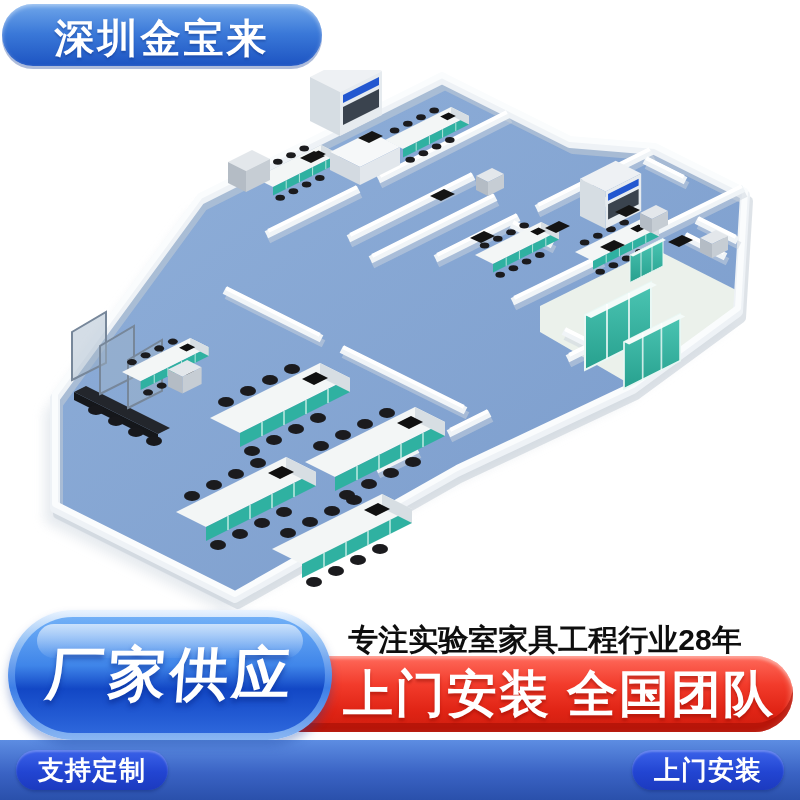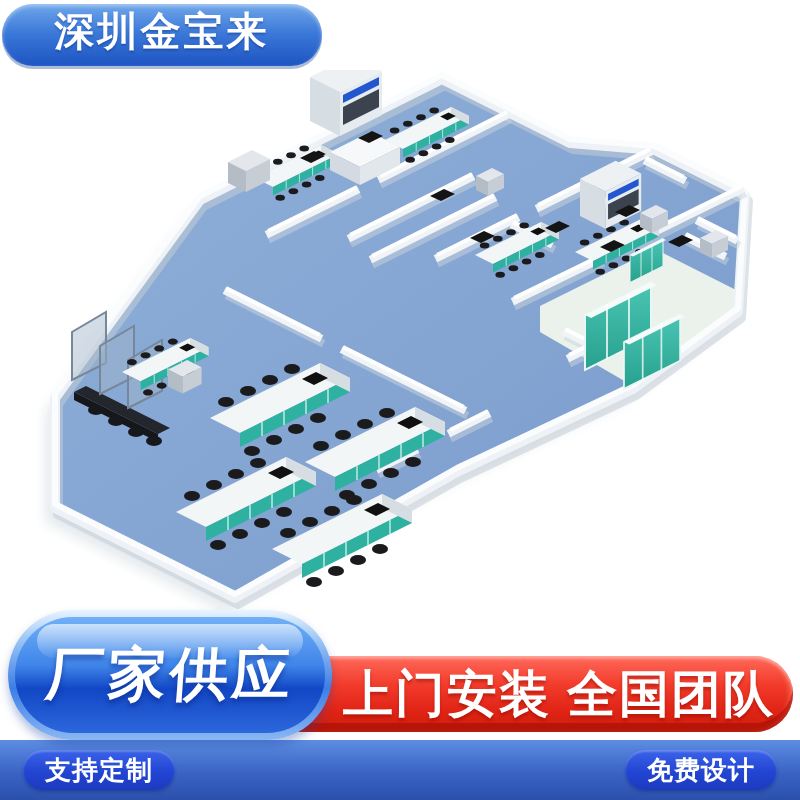--- a/index.html
+++ b/index.html
@@ -3,21 +3,21 @@
 <meta charset="utf-8">
 <style>
   html,body{margin:0;padding:0;background:#fff;}
   #stage{position:relative;width:800px;height:800px;background:#ffffff;overflow:hidden;
          font-family:"Liberation Sans","DejaVu Sans",sans-serif;}
 
   
   .brand-banner{position:absolute;left:2px;top:4px;width:320px;height:62px;border-radius:32px;
      background:linear-gradient(180deg,#6fa6ea 0%,#3a78d8 48%,#1d54c2 100%);
      box-shadow:0 3px 0 rgba(20,60,150,.35), inset 0 2px 4px rgba(255,255,255,.45);
-     display:flex;align-items:flex-start;justify-content:center;}
+     display:flex;align-items:flex-end;justify-content:center;}
   .brand-banner span{color:#fff;font-size:40px;font-weight:bold;letter-spacing:3px;
      text-shadow:0 2px 2px rgba(10,40,120,.35);}
 
   
   #render{position:absolute;left:0;top:70px;width:800px;height:548px;}
 
   
   .headline{position:absolute;left:330px;top:620px;width:430px;text-align:center;
      font-size:30px;font-weight:bold;color:#0e0e0e;letter-spacing:0px;white-space:nowrap;}
 
@@ -40,21 +40,21 @@
      display:flex;align-items:center;justify-content:center;}
   .supply-button .inner:before{content:"";position:absolute;left:22px;right:22px;top:7px;height:34px;
      border-radius:28px;background:linear-gradient(180deg,rgba(255,255,255,.65),rgba(255,255,255,.05));}
   .supply-button span{color:#fff;font-size:58px;font-weight:bold;letter-spacing:4px;
      transform:skewX(-4deg);text-shadow:0 4px 5px rgba(8,40,140,.55);}
 
   
   .feature-strip{position:absolute;left:0;top:740px;width:800px;height:60px;
      background:linear-gradient(180deg,#5d8de2 0%,#3a63c4 55%,#2a50ab 100%);
      display:flex;align-items:center;justify-content:space-between;
-     padding:0 23px;box-sizing:border-box;}
+     padding:0 16px;box-sizing:border-box;}
   .pill{height:40px;border-radius:20px;display:flex;align-items:center;justify-content:center;
      padding:0 22px;background:linear-gradient(180deg,#3b63ea 0%,#2245d2 55%,#1c3abf 100%);
      box-shadow:inset 0 2px 2px rgba(255,255,255,.25), 0 2px 3px rgba(10,30,100,.3);}
   .pill span{color:#fff;font-size:26px;font-weight:bold;letter-spacing:1px;white-space:nowrap;}
 </style>
 </head>
 <body>
 
 <div id="stage">
 
@@ -177,33 +177,34 @@
       <path d="M300,158 l14,-7 11,5 -14,7z M358,138 l14,-7 11,5 -14,7z M430,196 l14,-7 11,5 -14,7z
                M470,238 l14,-7 11,5 -14,7z M545,228 l14,-7 11,5 -14,7z M615,212 l14,-7 11,5 -14,7z
                M668,242 l14,-7 11,5 -14,7z M600,247 l14,-7 11,5 -14,7z"></path>
     </g>
   </svg>
 
   <div class="brand-banner">
     <span>深圳金宝来</span>
   </div>
 
+  <div class="headline">专注实验室家具工程行业28年</div>
 
   <div class="red-banner">
     <span>上门安装 全国团队</span>
   </div>
 
   <div class="supply-button">
     <div class="inner">
       <span>厂家供应</span>
     </div>
   </div>
 
   <div class="feature-strip">
     <div class="pill">
       <span>支持定制</span>
     </div>
     <div class="pill">
-      <span>免费设计</span>
+      <span>上门安装</span>
     </div>
   </div>
 
 </div>
 
 </body></html>

